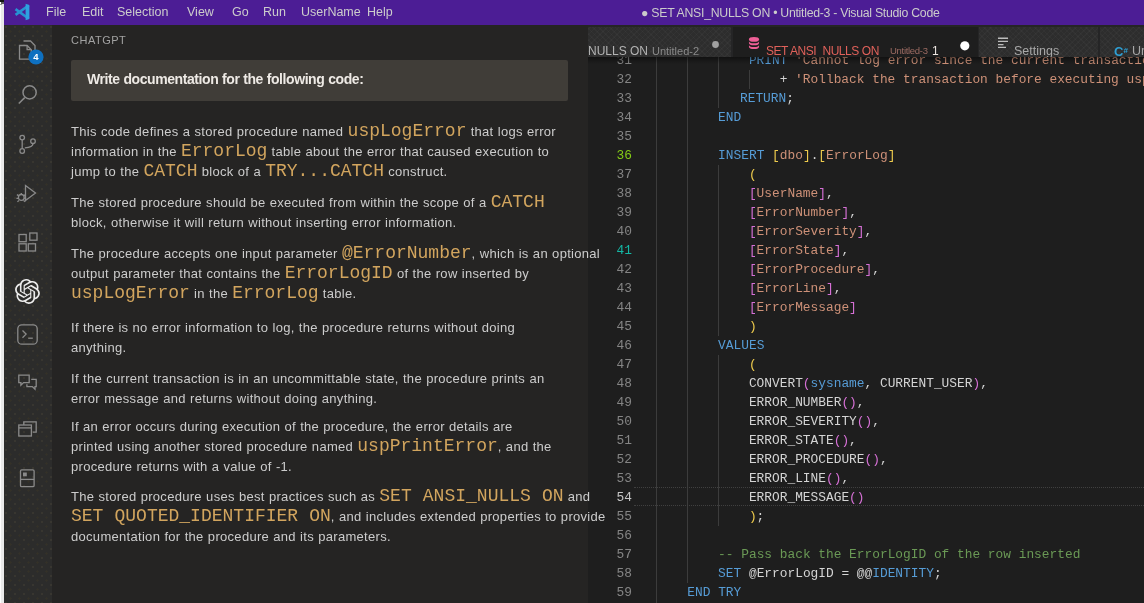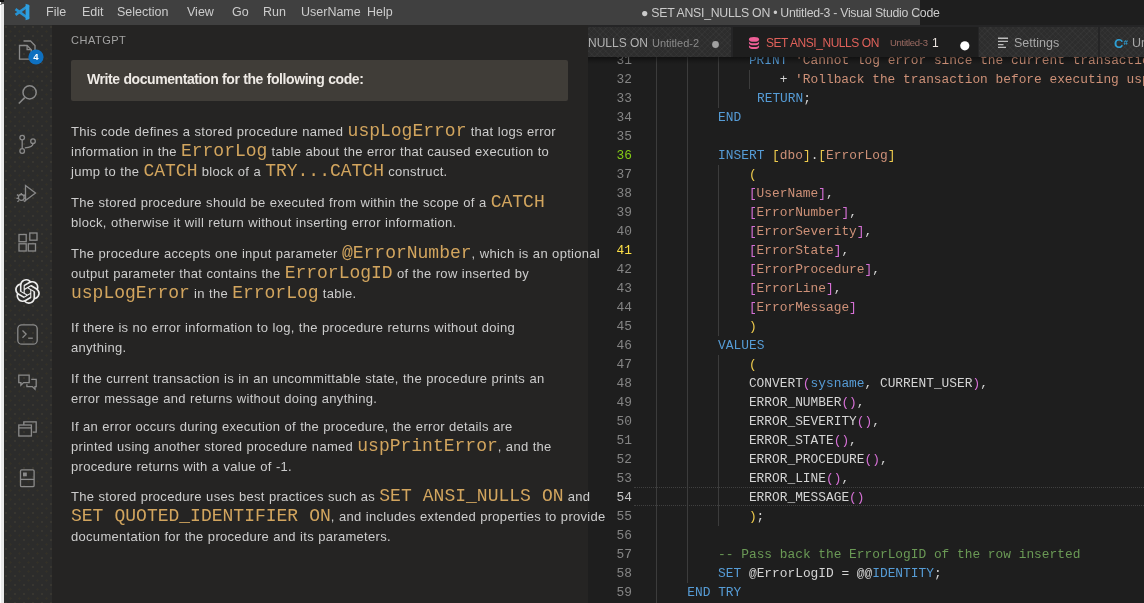--- a/index.html
+++ b/index.html
@@ -2,21 +2,21 @@
 <html><head>
 <meta charset="utf-8">
 <style>
   * { margin:0; padding:0; box-sizing:border-box; }
   html,body { width:1144px; height:603px; overflow:hidden; background:#1e1e1e;
     font-family:"Liberation Sans", sans-serif; }
   .abs { position:absolute; }
   #stage { position:relative; width:1144px; height:603px; overflow:hidden; }
 
   
-  #titlebar { left:0; top:0; width:920px; height:25px; background:#404040; z-index:30; }
+  #titlebar { left:0; top:0; width:1144px; height:25px; background:#4c1d95; z-index:30; }
   .menu { position:absolute; top:0; height:25px; line-height:25px; color:#cccccc; font-size:12.5px; }
   #wintitle { position:absolute; top:0; height:25px; line-height:26px; color:#cbcbcb; font-size:12.3px; left:641px; white-space:pre; letter-spacing:-0.28px; }
 
   
   #activitybar { left:4px; top:25px; width:48px; height:578px; background:#2c2c2b; z-index:25;
     background-image: radial-gradient(circle at 2px 2px, #383630 0.9px, transparent 1.2px),
                       radial-gradient(circle at 6.5px 6.5px, #343128 0.9px, transparent 1.2px);
     background-size: 9px 9px; }
   .aicon { position:absolute; left:11px; width:25px; height:25px; }
   
@@ -29,21 +29,21 @@
   #promptbox div { position:absolute; left:16px; top:11px; font-size:14px; font-weight:bold; color:#eeeae5; letter-spacing:-0.42px; word-spacing:0.3px;}
   .para { position:absolute; left:19px; color:#cccccc; font-size:13px; line-height:20.3px; letter-spacing:0.3px; word-spacing:0.3px; white-space:pre; }
   .cd { font-family:"Liberation Mono", monospace; font-size:18px; color:#d2a55e; line-height:12px; letter-spacing:0; }
 
   
   #editor { left:588px; top:25px; width:556px; height:578px; background:#1e1e1e; overflow:hidden; z-index:5; }
   #tabstrip { position:absolute; left:0; top:0; width:556px; height:32px; background:#252526; z-index:8; }
   .tab { position:absolute; top:2px; height:30px; font-size:12.5px; white-space:pre; overflow:hidden; }
   .hatch { background-image: repeating-linear-gradient(45deg, rgba(255,255,255,0.025) 0 1px, transparent 1px 4px),
            repeating-linear-gradient(-45deg, rgba(255,255,255,0.025) 0 1px, transparent 1px 4px) !important; }
-  .tabtx { position:absolute; top:0; height:30px; line-height:32px; }
+  .tabtx { position:absolute; top:8px; height:30px; line-height:32px; }
   #tabshadow { position:absolute; left:0; top:32px; width:556px; height:7px;
      background:linear-gradient(rgba(0,0,0,0.42), rgba(0,0,0,0)); z-index:7; }
 
   
   #code { position:absolute; left:0; top:32px; width:556px; height:546px; overflow:hidden; }
   
   .ln { position:absolute; left:0; width:44px; text-align:right; color:#858585;
         font-family:"Liberation Mono",monospace; font-size:12.85px; line-height:19px; }
   .cl { position:absolute; font-family:"Liberation Mono",monospace; font-size:12.85px;
         line-height:19px; white-space:pre; color:#d4d4d4; letter-spacing:0; }
@@ -196,42 +196,42 @@
 <div class="ln" style="top:-6px;color:#858585">31</div>
 <div class="ln" style="top:13px;color:#858585">32</div>
 <div class="ln" style="top:32px;color:#858585">33</div>
 <div class="ln" style="top:51px;color:#858585">34</div>
 <div class="ln" style="top:70px;color:#858585">35</div>
 <div class="ln" style="top:89px;color:#84cc16">36</div>
 <div class="ln" style="top:108px;color:#858585">37</div>
 <div class="ln" style="top:127px;color:#858585">38</div>
 <div class="ln" style="top:146px;color:#858585">39</div>
 <div class="ln" style="top:165px;color:#858585">40</div>
-<div class="ln" style="top:184px;color:#fde047">41</div>
+<div class="ln" style="top:184px;color:#14b8a6">41</div>
 <div class="ln" style="top:203px;color:#858585">42</div>
 <div class="ln" style="top:222px;color:#858585">43</div>
 <div class="ln" style="top:241px;color:#858585">44</div>
 <div class="ln" style="top:260px;color:#858585">45</div>
 <div class="ln" style="top:279px;color:#858585">46</div>
 <div class="ln" style="top:298px;color:#858585">47</div>
 <div class="ln" style="top:317px;color:#858585">48</div>
 <div class="ln" style="top:336px;color:#858585">49</div>
 <div class="ln" style="top:355px;color:#858585">50</div>
 <div class="ln" style="top:374px;color:#858585">51</div>
 <div class="ln" style="top:393px;color:#858585">52</div>
 <div class="ln" style="top:412px;color:#858585">53</div>
 <div class="ln" style="top:431px;color:#c6c6c6">54</div>
 <div class="ln" style="top:450px;color:#858585">55</div>
 <div class="ln" style="top:469px;color:#858585">56</div>
 <div class="ln" style="top:488px;color:#858585">57</div>
 <div class="ln" style="top:507px;color:#858585">58</div>
 <div class="ln" style="top:526px;color:#858585">59</div>
 <div class="cl" style="left:160.9px;top:-6px"><b class="k">PRINT</b> <i class="s">'Cannot log error since the current transaction is in an uncommittable state. '</i></div>
 <div class="cl" style="left:191.7px;top:13px">+ <i class="s">'Rollback the transaction before executing uspLogError in order to successfully log error information.'</i>;</div>
-<div class="cl" style="left:169px;top:32px"><b class="k">RETURN</b>;</div>
+<div class="cl" style="left:152px;top:32px"><b class="k">RETURN</b>;</div>
 <div class="cl" style="left:130.1px;top:51px"><b class="k">END</b></div>
 <div class="cl" style="left:130.1px;top:89px"><b class="k">INSERT</b> <b class="g">[</b><i class="s">dbo</i><b class="g">]</b>.<b class="g">[</b><i class="s">ErrorLog</i><b class="g">]</b></div>
 <div class="cl" style="left:160.9px;top:108px"><b class="g">(</b></div>
 <div class="cl" style="left:160.9px;top:127px"><b class="p">[</b><i class="s">UserName</i><b class="p">]</b>,</div>
 <div class="cl" style="left:160.9px;top:146px"><b class="p">[</b><i class="s">ErrorNumber</i><b class="p">]</b>,</div>
 <div class="cl" style="left:160.9px;top:165px"><b class="p">[</b><i class="s">ErrorSeverity</i><b class="p">]</b>,</div>
 <div class="cl" style="left:160.9px;top:184px"><b class="p">[</b><i class="s">ErrorState</i><b class="p">]</b>,</div>
 <div class="cl" style="left:160.9px;top:203px"><b class="p">[</b><i class="s">ErrorProcedure</i><b class="p">]</b>,</div>
 <div class="cl" style="left:160.9px;top:222px"><b class="p">[</b><i class="s">ErrorLine</i><b class="p">]</b>,</div>
 <div class="cl" style="left:160.9px;top:241px"><b class="p">[</b><i class="s">ErrorMessage</i><b class="p">]</b></div>

